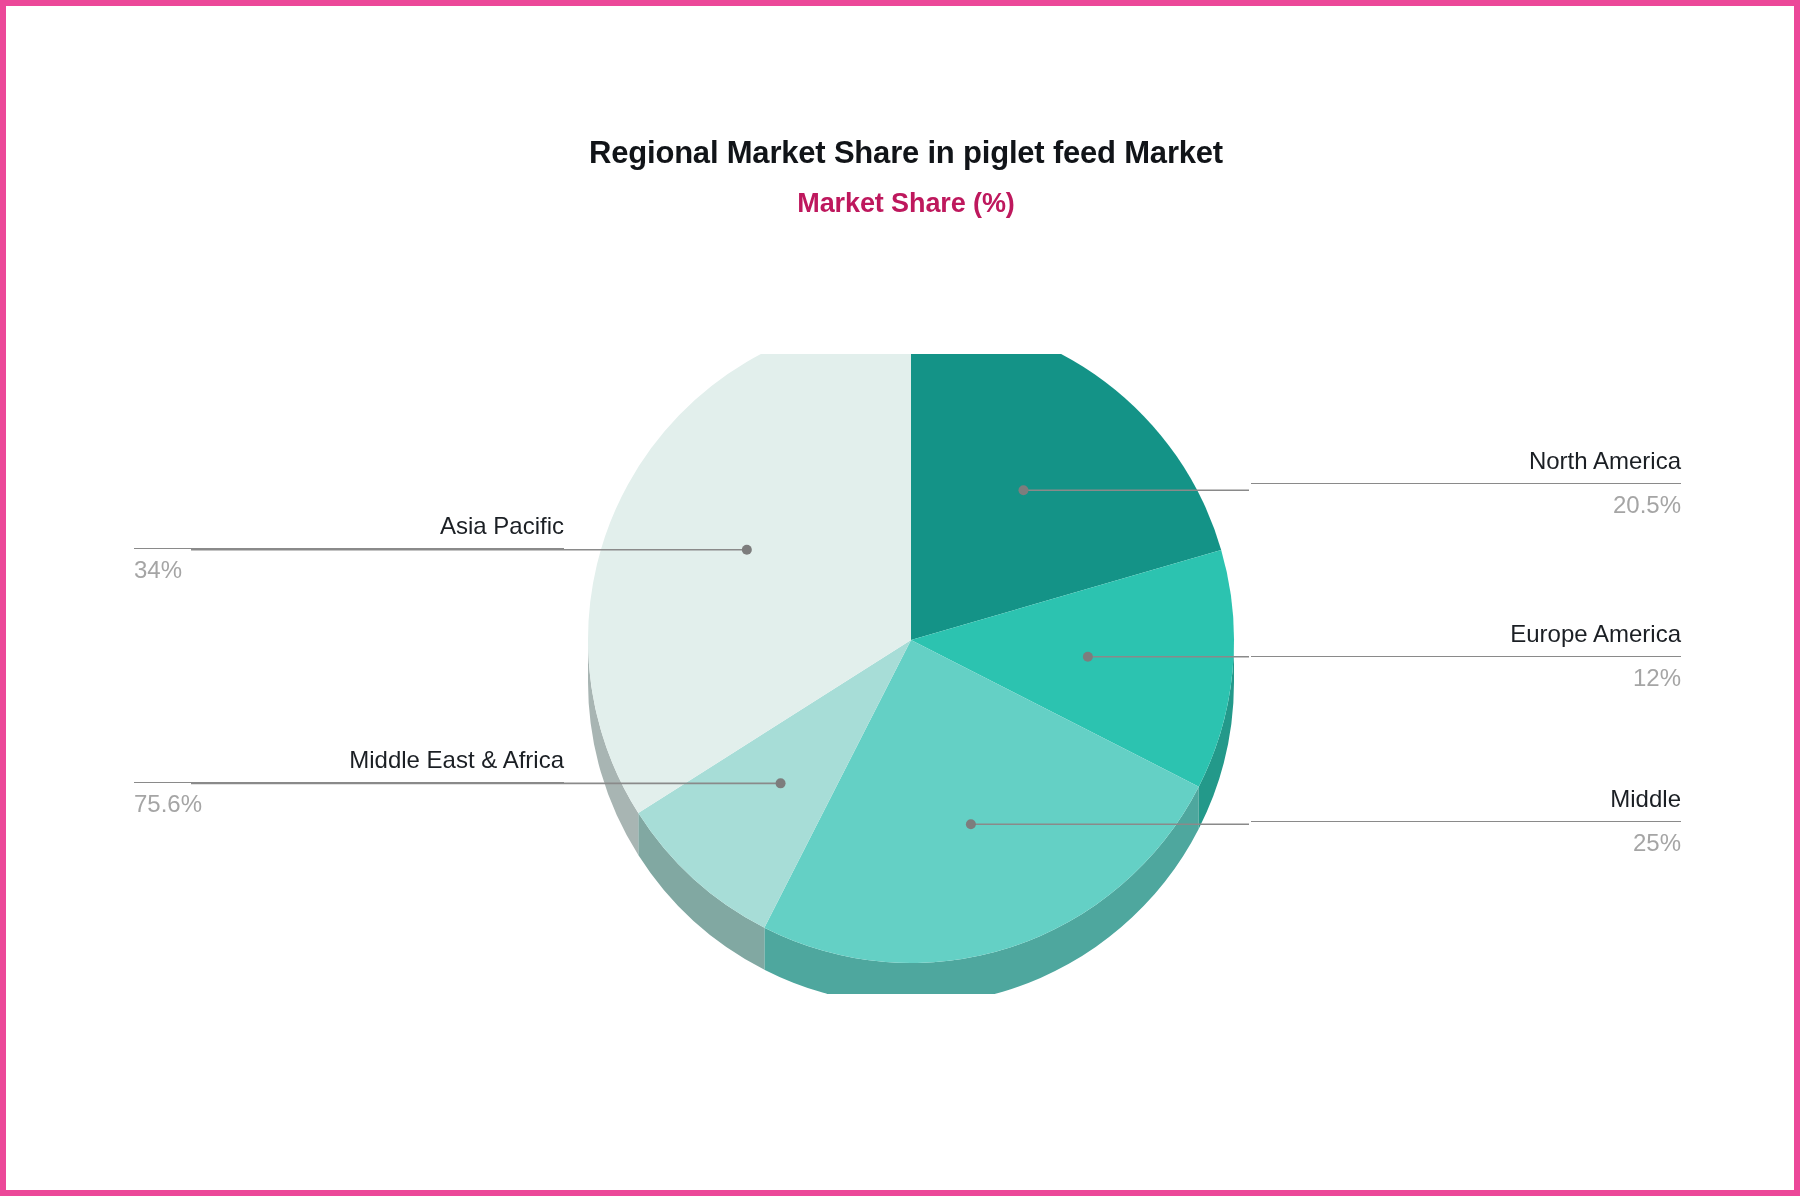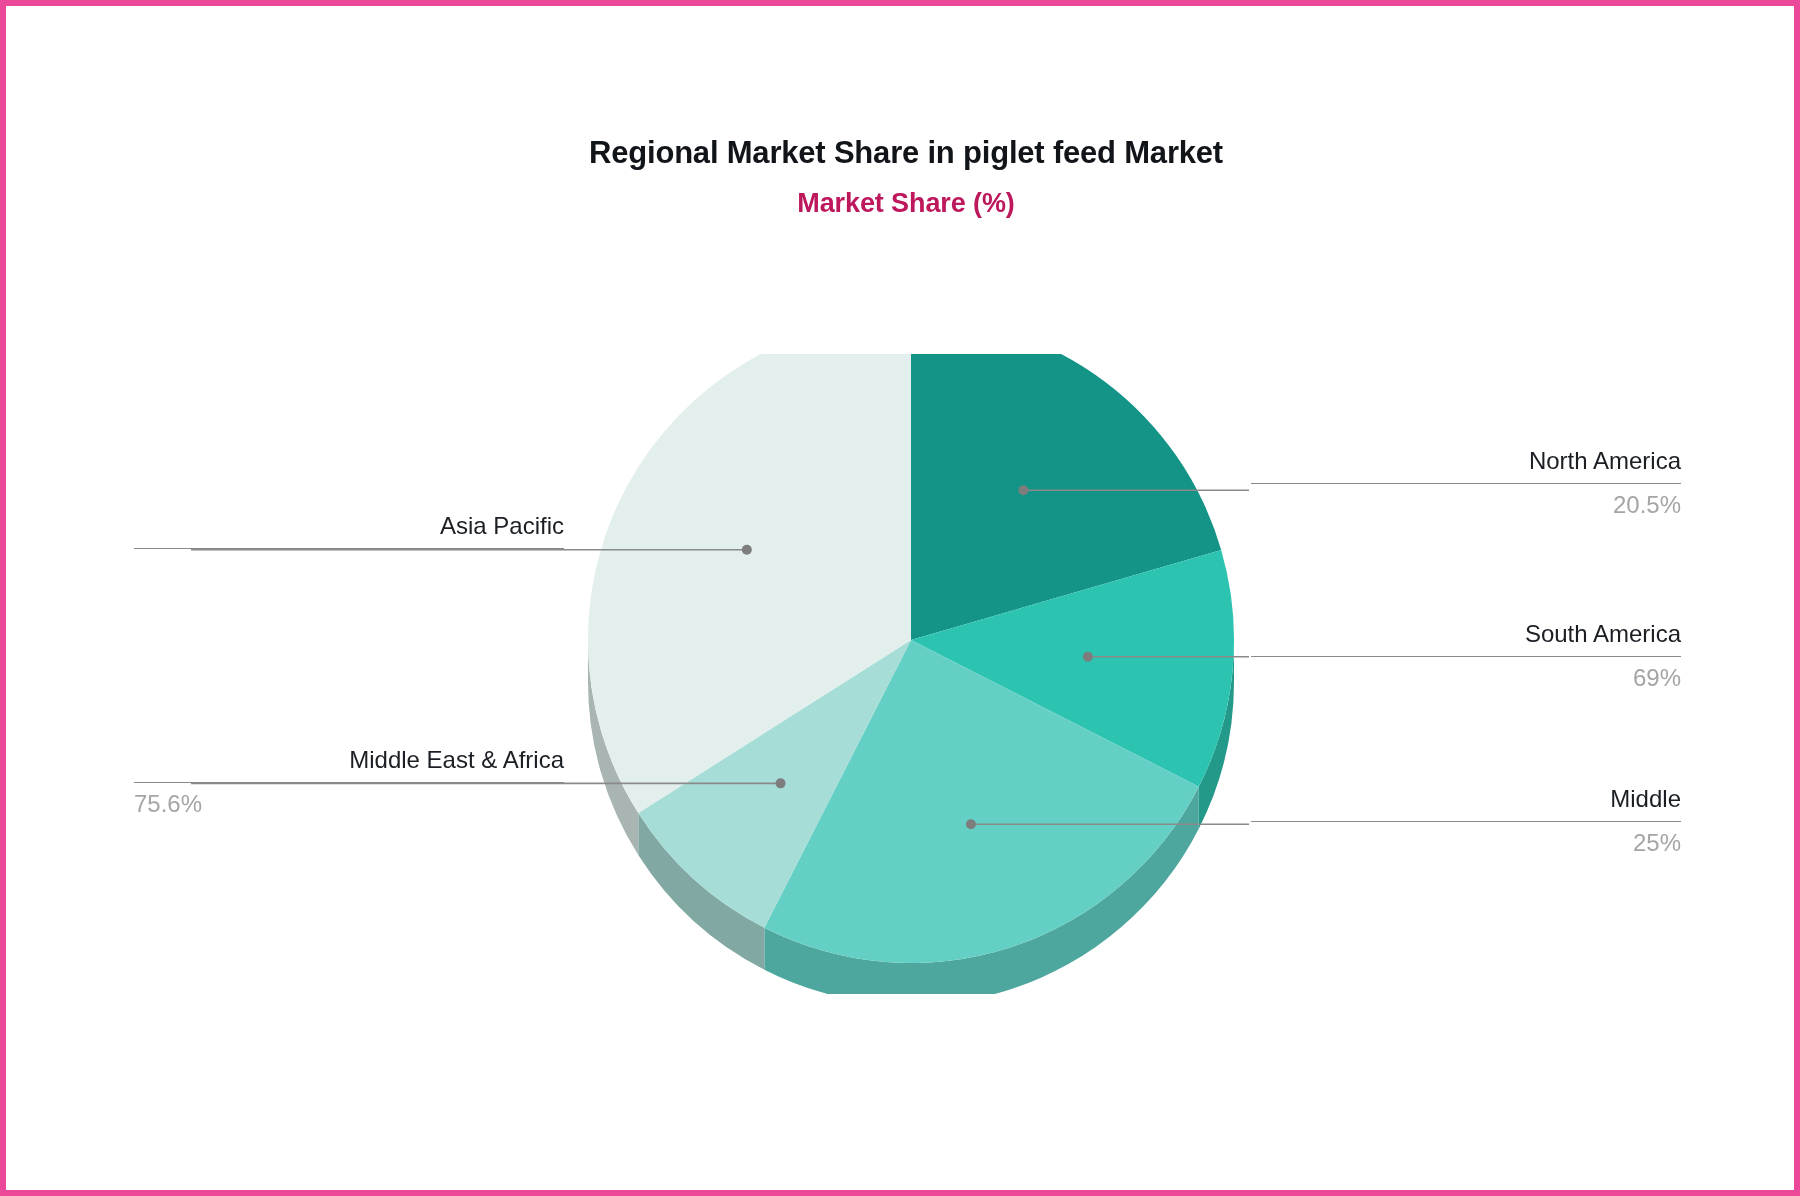--- a/index.html
+++ b/index.html
@@ -148,34 +148,35 @@
       <circle cx="774.5701748818059" cy="777.3405062068546" r="5" fill="#7d7d7d"></circle>
     </svg>
 
   <div class="callout right" id="callout-north-america">
     <div class="c-name">North America</div>
     <div class="c-rule"></div>
     <div class="c-val">20.5%</div>
   </div>
 
   <div class="callout right" id="callout-south-america">
-    <div class="c-name">South America</div>
+    <div class="c-name">Europe America</div>
     <div class="c-rule"></div>
-    <div class="c-val">69%</div>
+    <div class="c-val">12%</div>
   </div>
 
   <div class="callout right" id="callout-europe">
     <div class="c-name">Middle</div>
     <div class="c-rule"></div>
     <div class="c-val">25%</div>
   </div>
 
   <div class="callout left" id="callout-asia-pacific">
     <div class="c-name">Asia Pacific</div>
     <div class="c-rule"></div>
+    <div class="c-val">34%</div>
   </div>
 
   <div class="callout left" id="callout-middle-east-africa">
     <div class="c-name">Middle East &amp; Africa</div>
     <div class="c-rule"></div>
     <div class="c-val">75.6%</div>
   </div>
 
 
 </div>

